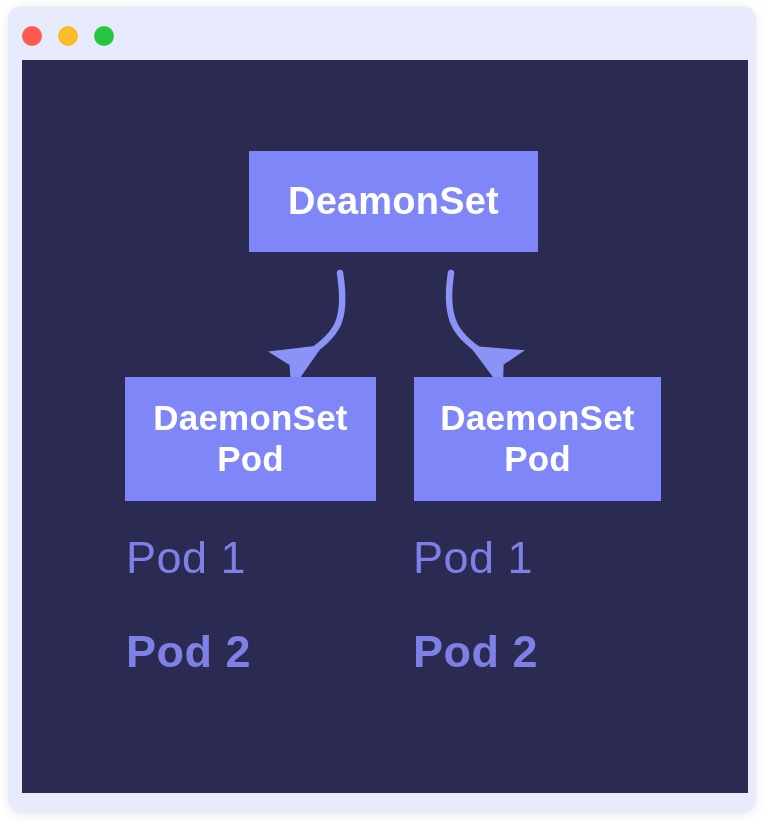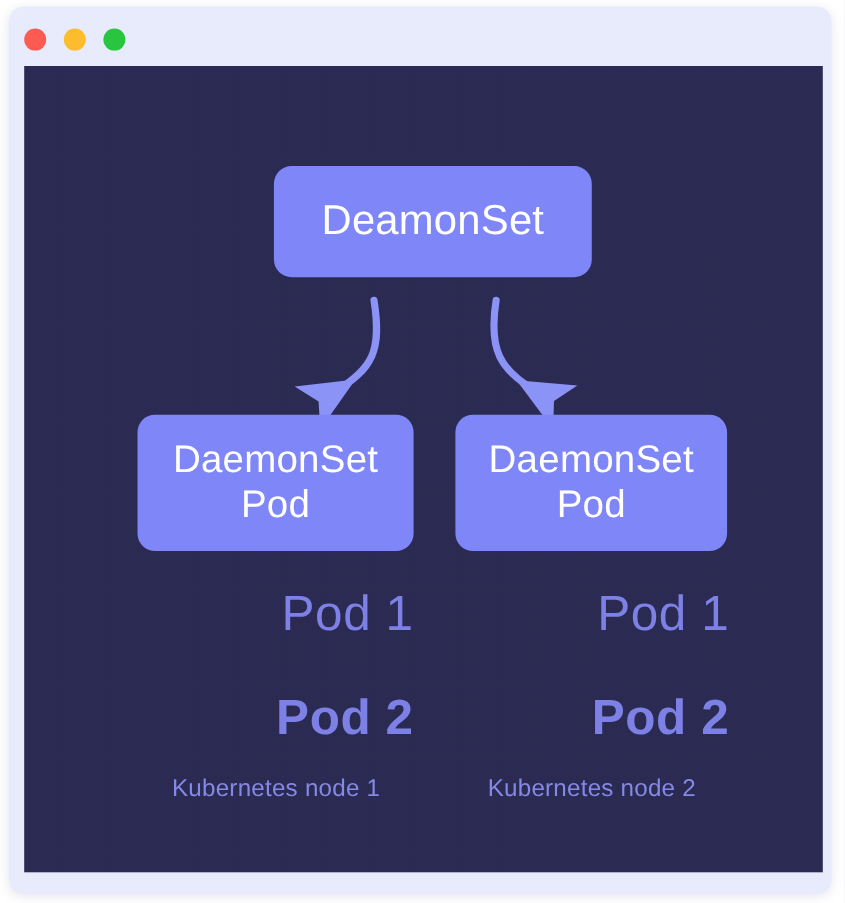--- a/index.html
+++ b/index.html
@@ -75,25 +75,24 @@
 
   
   .node-box {
     position: absolute;
     background: #7e86f8;
     display: flex;
     align-items: center;
     justify-content: center;
     text-align: center;
     color: #ffffff;
-    font-weight: normal;
+    font-weight: bold;
     letter-spacing: 0.2px;
     box-sizing: border-box;
     line-height: 1.16;
-    border-radius: 16px;
   }
 
   .box-daemonset {
     left: 227px;    
     top:  91px;     
     width: 289px;
     height: 101px;
     font-size: 38px;
   }
 
@@ -124,21 +123,21 @@
   }
 
   
   .pod-label {
     position: absolute;
     color: #7d80e4;
     font-size: 45px;
     font-weight: 300;
     letter-spacing: 0.5px;
     white-space: nowrap;
-    text-align: right;
+    text-align: left;
     width: 250px;
   }
   .pod-col-left  { left: 104px; }   
   .pod-col-right { left: 391px; }
 
   .pod-row-1 { top: 472px; }        
   .pod-row-2 { top: 566px; font-weight: bold; }        
 
   .node-caption {
     position: absolute;
@@ -200,17 +199,15 @@
         <span>Pod</span>
       </span>
     </div>
 
     <div class="pod-label pod-col-left pod-row-1">Pod 1</div>
     <div class="pod-label pod-col-left pod-row-2">Pod 2</div>
 
     <div class="pod-label pod-col-right pod-row-1">Pod 1</div>
     <div class="pod-label pod-col-right pod-row-2">Pod 2</div>
 
-    <div class="node-caption pod-col-left cap-row">Kubernetes node 1</div>
-    <div class="node-caption pod-col-right cap-row">Kubernetes node 2</div>
 
   </div>
 </div>
 
 </body></html>

